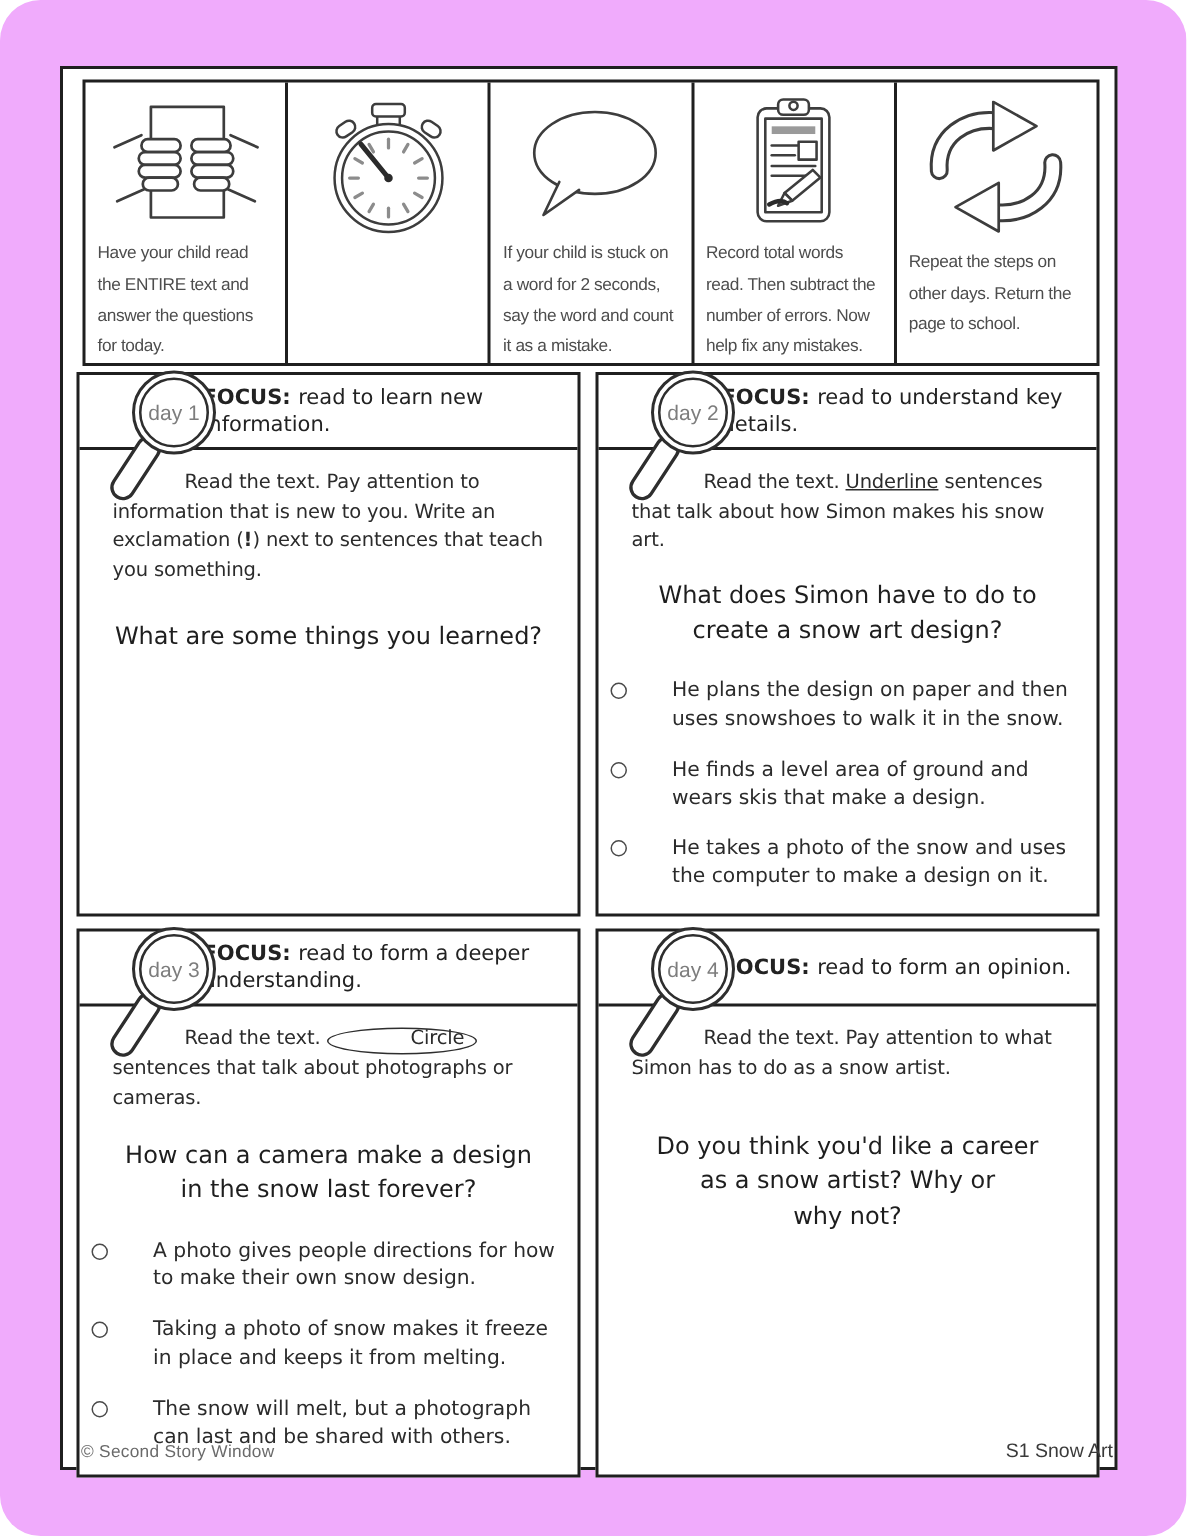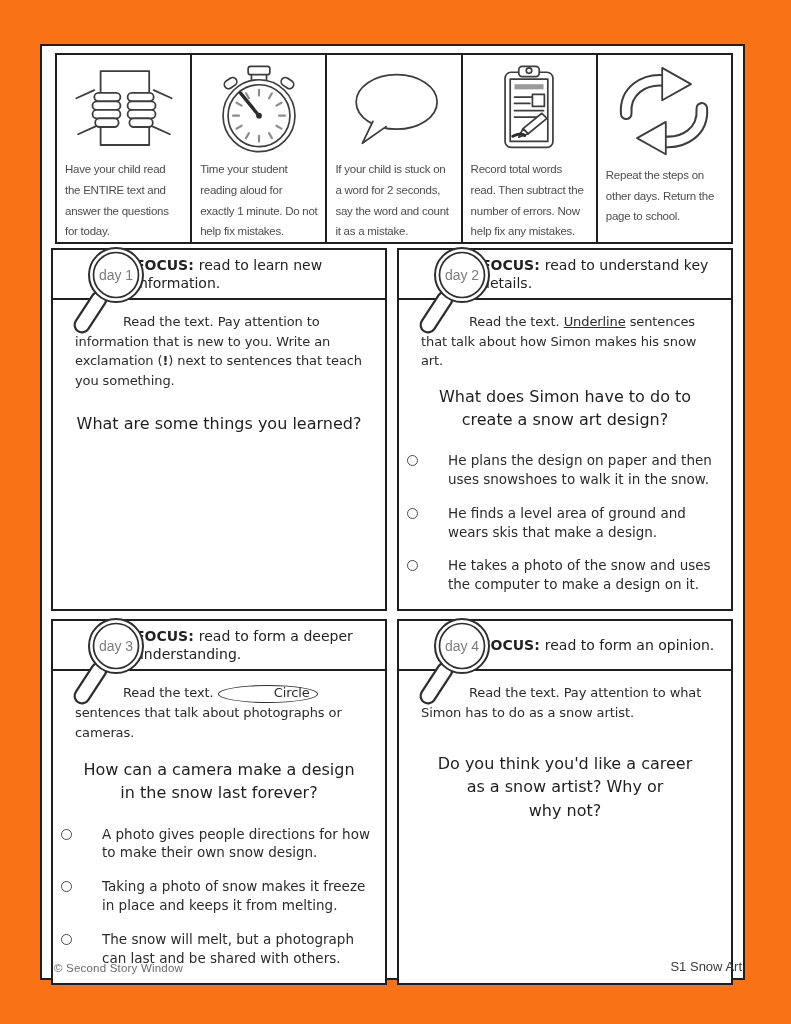--- a/index.html
+++ b/index.html
@@ -1,17 +1,17 @@
 <!DOCTYPE html>
 <html><head>
 <meta charset="utf-8">
 <style>
   html,body{margin:0;padding:0;background:#ffffff;}
-  .page{position:relative;width:791px;height:1024px;background:#f97316;overflow:hidden;
-        font-family:"DejaVu Sans",sans-serif;color:#2b2b2b;}
+  .page{position:relative;width:791px;height:1024px;background:#f0abfc;overflow:hidden;
+        font-family:"DejaVu Sans",sans-serif;color:#2b2b2b;border-radius:27px;}
   .outer{position:absolute;left:40px;top:44px;width:701px;height:932px;border:2px solid #1f1f1f;background:#fff;}
 
   
   .strip{position:absolute;left:13px;top:7px;width:674px;height:187px;border:2px solid #1f1f1f;display:flex;}
   .cell{flex:1 1 0;border-right:2px solid #1f1f1f;display:flex;flex-direction:column;min-width:0;}
   .cell:last-child{border-right:none;}
   .cell-icon{height:102px;display:flex;align-items:center;justify-content:center;padding-top:6px;}
   .cell-text{font-family:"Liberation Sans",sans-serif;font-size:11.5px;letter-spacing:-0.25px;
              line-height:1.8;color:#4d4d4d;padding:2px 7px 0 8px;}
 
@@ -93,21 +93,20 @@
                 <line x1="75.8" y1="75" x2="81.8" y2="78.5"></line>
               <line x1="28.2" y1="78.5" x2="34.2" y2="75"></line>
                 <line x1="75.8" y1="51" x2="81.8" y2="47.5"></line>
               <line x1="39.5" y1="89.8" x2="43" y2="83.8"></line>
                 <line x1="67" y1="42.2" x2="70.5" y2="36.2"></line>
             </g>
             <line x1="55" y1="63" x2="33" y2="36" stroke="#2b2b2b" stroke-width="4" stroke-linecap="round"></line>
             <circle cx="55" cy="63" r="3.4" fill="#2b2b2b"></circle>
           </svg>
         </div>
-        <div class="cell-text">Time your student reading aloud for exactly 1 minute. Do not help fix mistakes.</div>
       </div>
 
       <div class="cell">
         <div class="cell-icon">
           <svg width="106" height="88" viewBox="0 0 120 100">
             <ellipse cx="63" cy="42" rx="46" ry="31" class="ico-fill"></ellipse>
             <path d="M37 63 L24 89 L52 70 Z" fill="#fff" stroke="none"></path>
             <path d="M36 64 L24 89 L51 70" class="ico"></path>
           </svg>
         </div>

